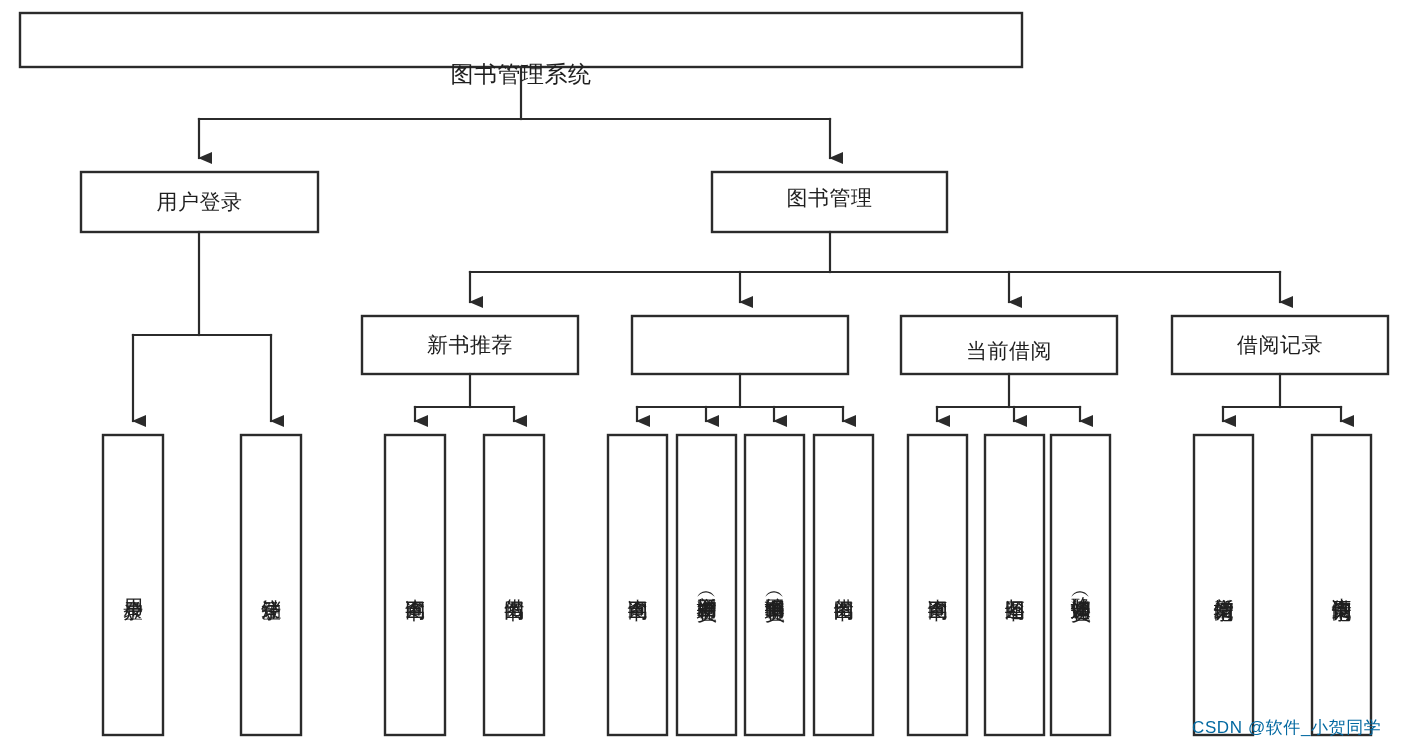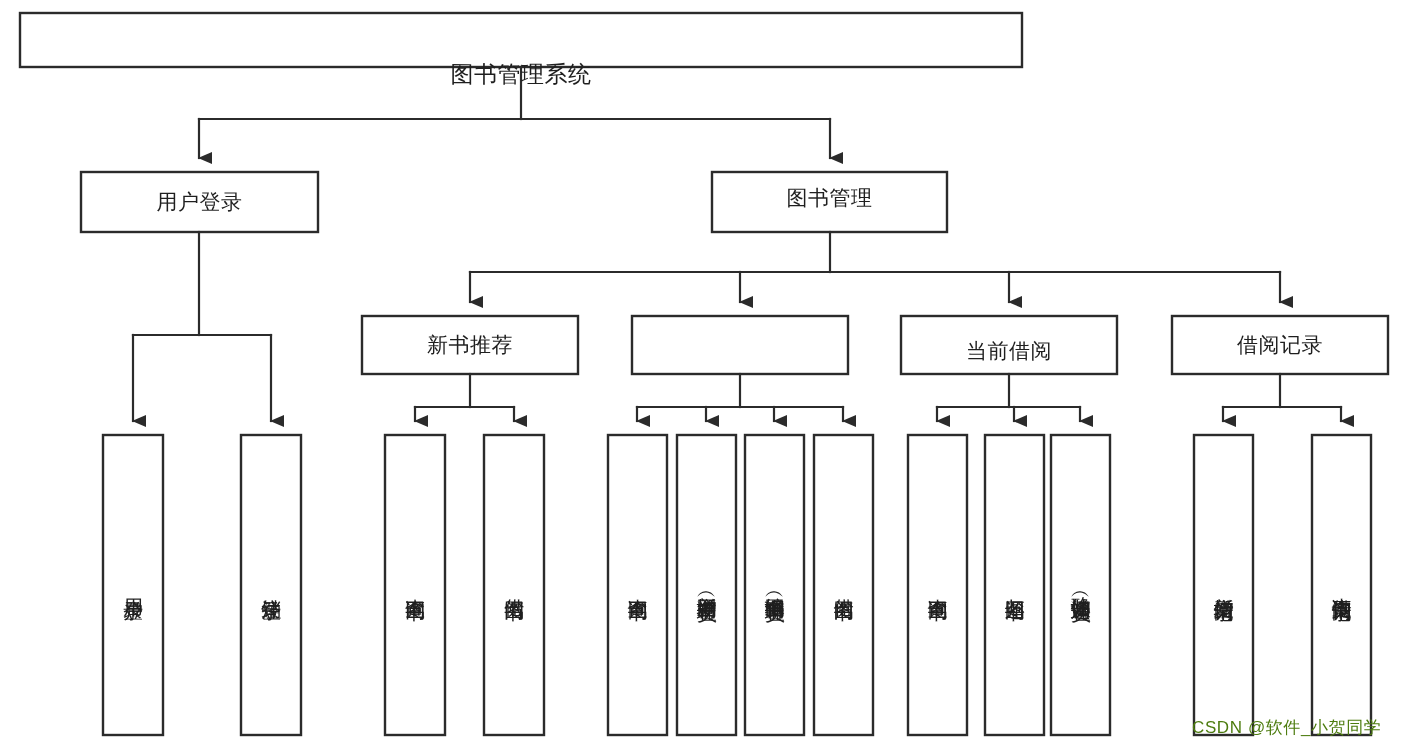--- a/index.html
+++ b/index.html
@@ -61,21 +61,21 @@
     color: #1f1f1f;
     font-size: 20px;
     line-height: 1.38;
     writing-mode: vertical-rl;
     text-orientation: upright;
     letter-spacing: 1px;
     text-align: center;
   }
   .watermark {
     position: absolute;
-    color: #4d7c0f;
+    color: #0369a1;
     font-size: 17px;
     letter-spacing: 0.6px;
     white-space: nowrap;
     pointer-events: none;
   }
 </style>
 </head>
 <body>
 
 <div id="diagram-root">

